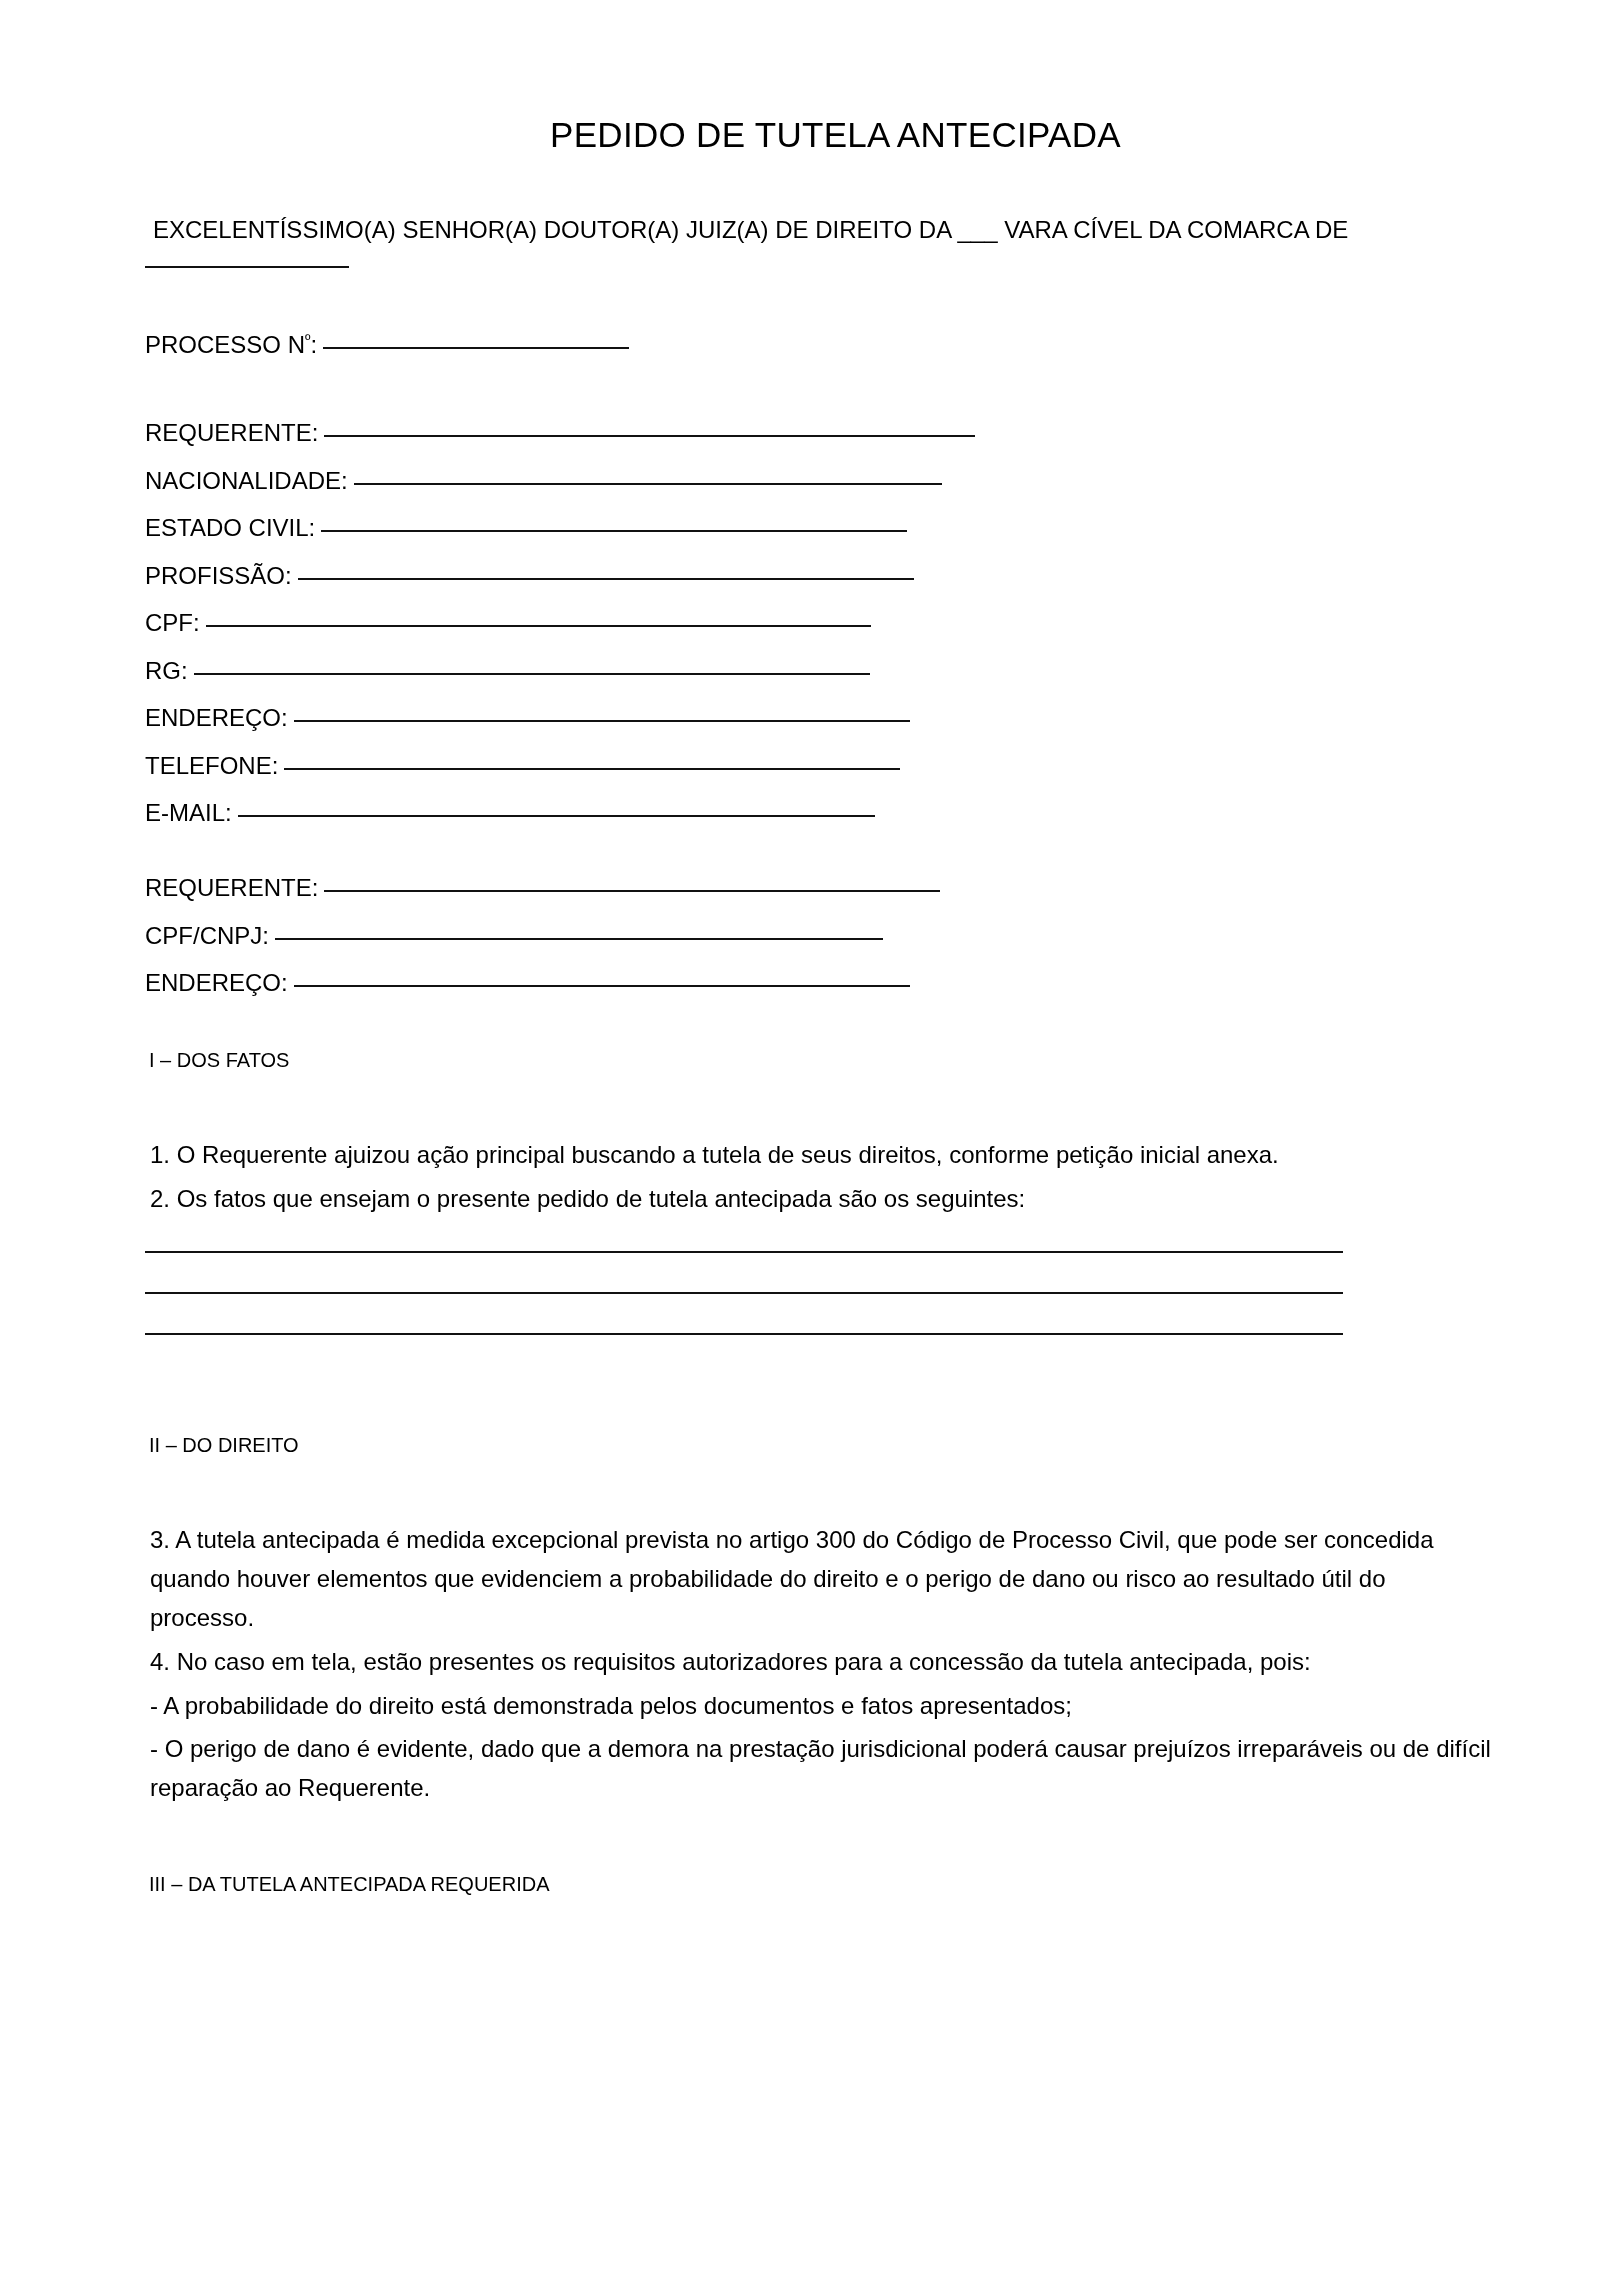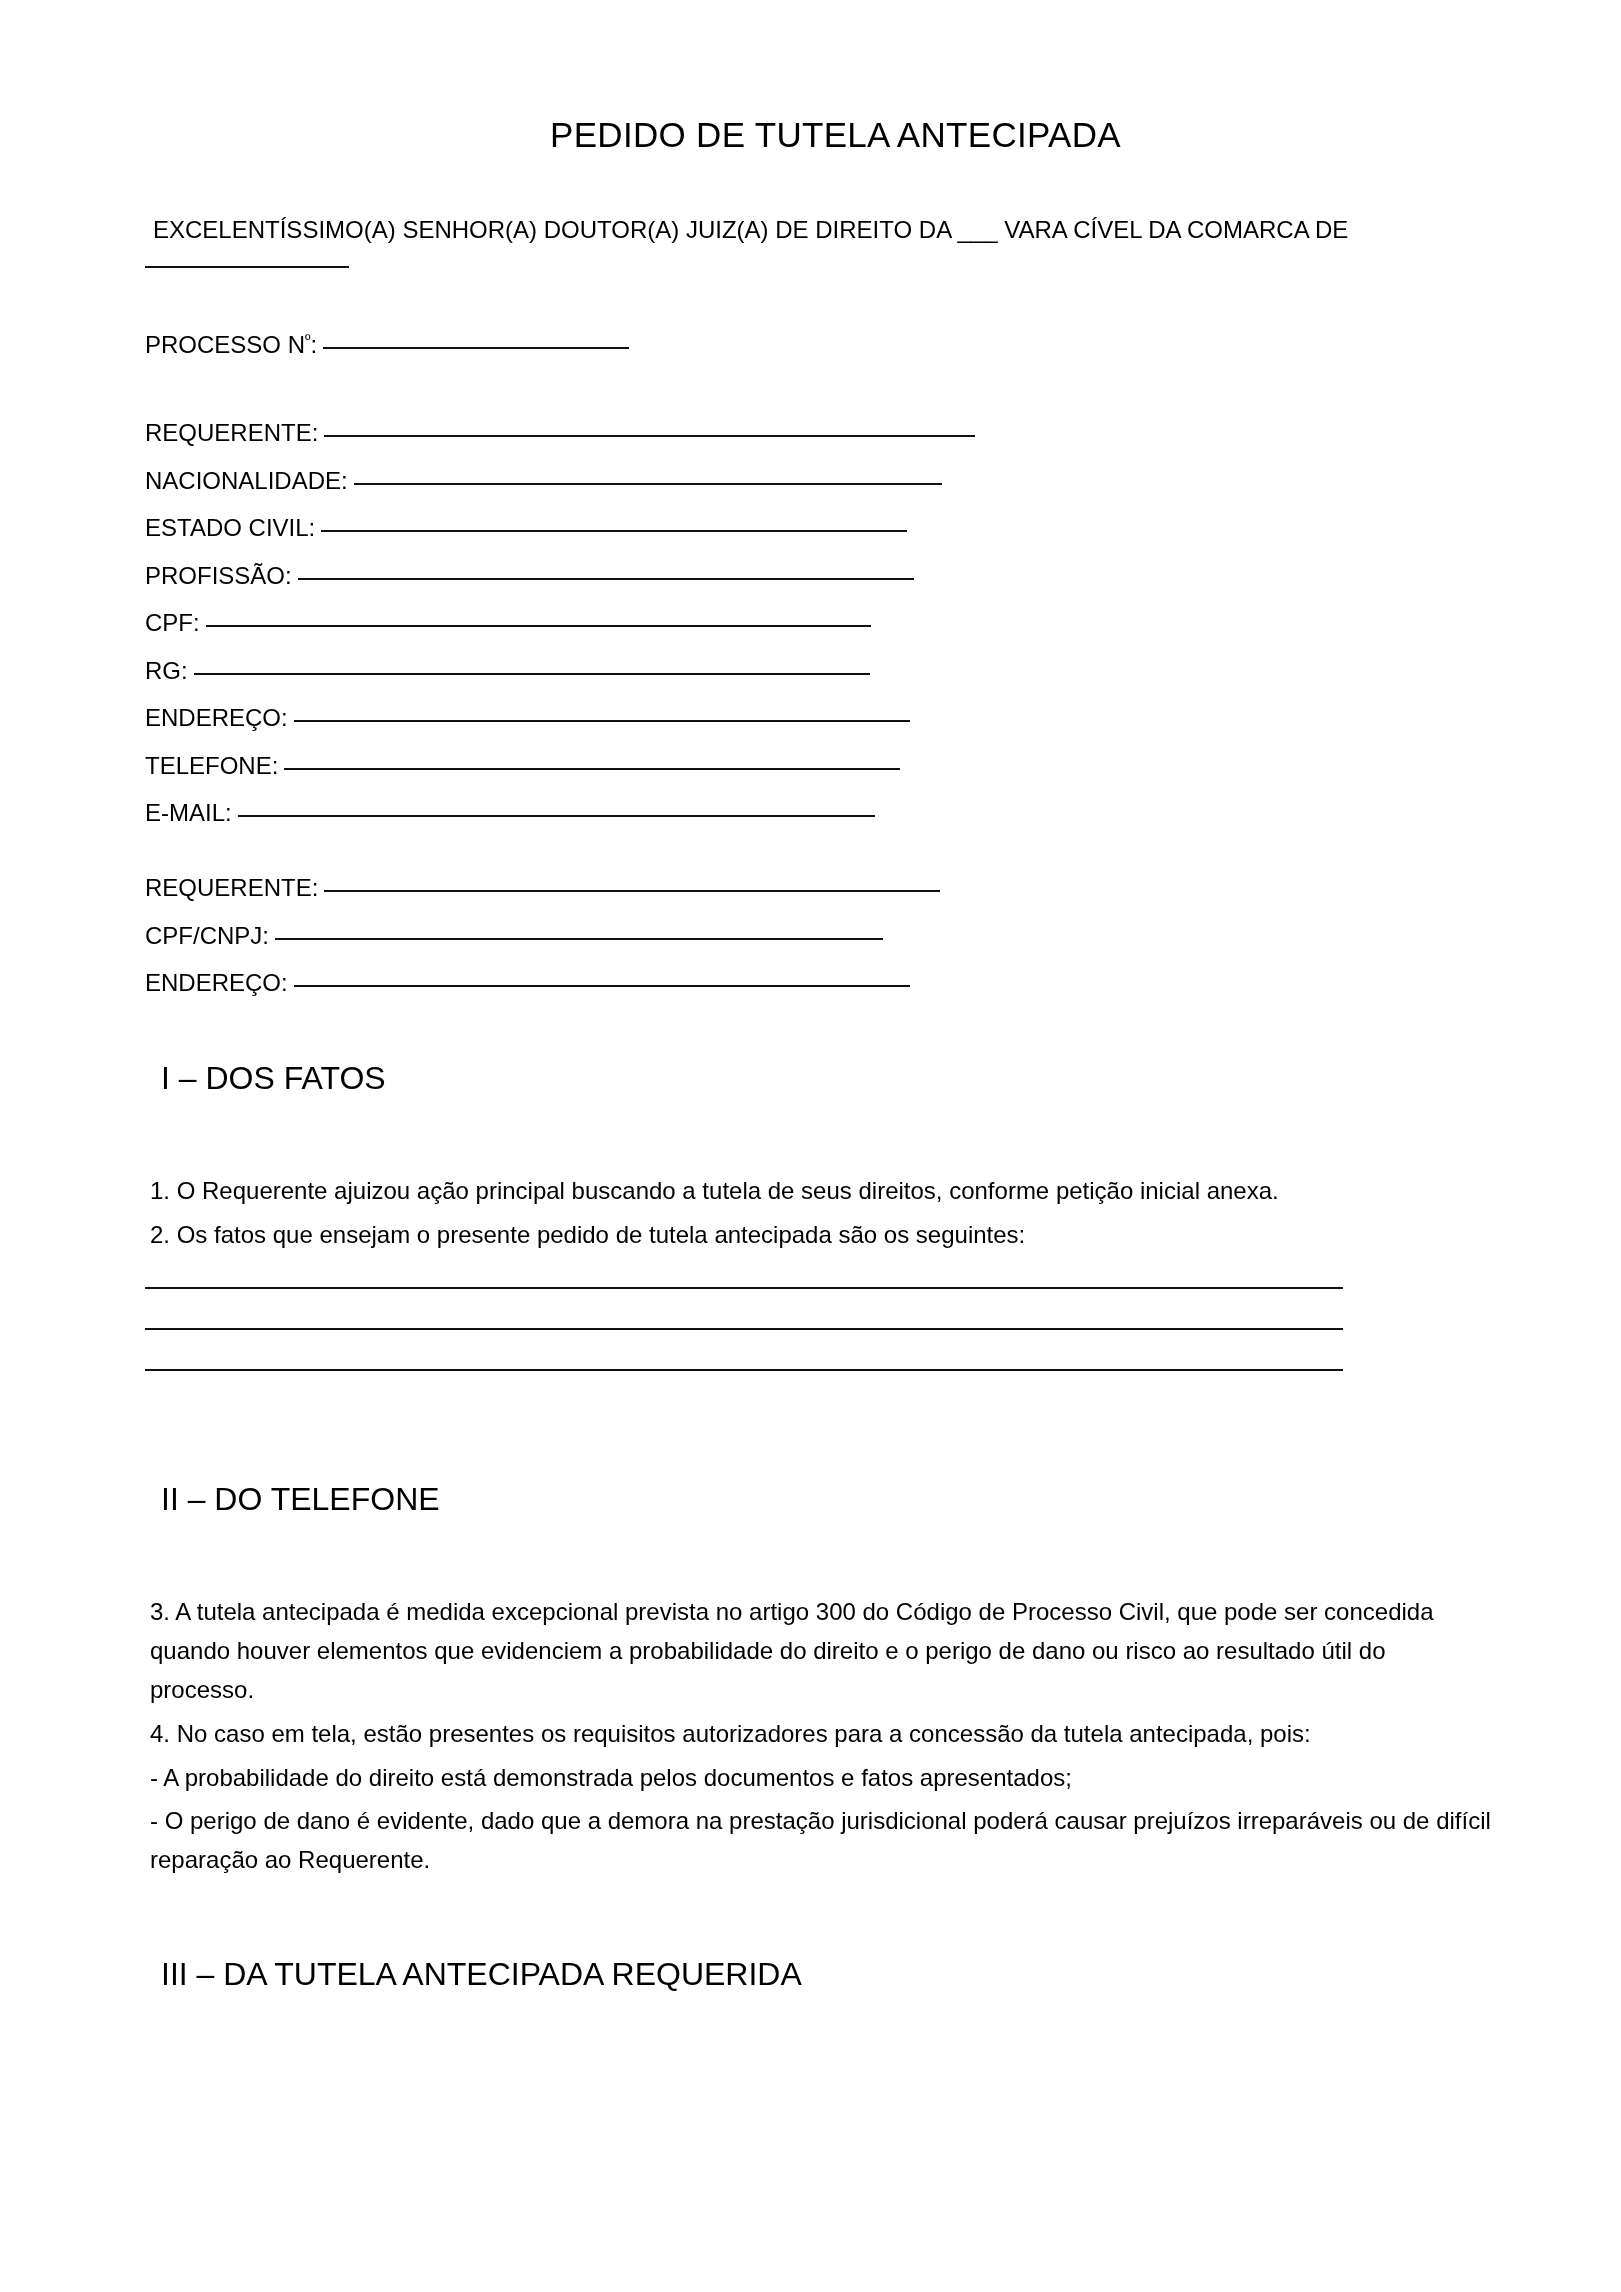--- a/index.html
+++ b/index.html
@@ -67,23 +67,23 @@
     margin-left: 5.9px;
   }
   .blank-rule {
     display: block;
     border-bottom: 2px solid #111111;
     height: 0;
     width: 1198px;
     margin: 0 0 39px 0;
   }
   .section-head {
-    font-size: 32px;
+    font-size: 20px;
     line-height: 1.0;
-    margin: 16px;
+    margin: 4px;
   }
   .text-block p {
     font-size: 24px;
     line-height: 1.62;
     margin: 5px;
   }
   .short-blank {
     display: block;
     border-bottom: 2px solid #111111;
     height: 0;
@@ -142,21 +142,21 @@
         <div class="gap-l"></div>
         <div class="text-block">
           <p>1. O Requerente ajuizou ação principal buscando a tutela de seus direitos, conforme petição inicial anexa.</p>
           <p>2. Os fatos que ensejam o presente pedido de tutela antecipada são os seguintes:</p>
         </div>
         <div class="gap-s"></div>
         <div class="blank-rule"></div>
         <div class="blank-rule"></div>
         <div class="blank-rule"></div>
         <div class="gap-l"></div>
-        <div class="section-head">II – DO TELEFONE</div>
+        <div class="section-head">II – DO DIREITO</div>
         <div class="gap-l"></div>
         <div class="text-block">
           <p>3. A tutela antecipada é medida excepcional prevista no artigo 300 do Código de Processo Civil, que pode ser concedida quando houver elementos que evidenciem a probabilidade do direito e o perigo de dano ou risco ao resultado útil do processo.</p>
           <p>4. No caso em tela, estão presentes os requisitos autorizadores para a concessão da tutela antecipada, pois:</p>
           <p>- A probabilidade do direito está demonstrada pelos documentos e fatos apresentados;</p>
           <p>- O perigo de dano é evidente, dado que a demora na prestação jurisdicional poderá causar prejuízos irreparáveis ou de difícil reparação ao Requerente.</p>
         </div>
         <div class="gap-l"></div>
         <div class="section-head">III – DA TUTELA ANTECIPADA REQUERIDA</div>
         <div class="text-block"></div>

